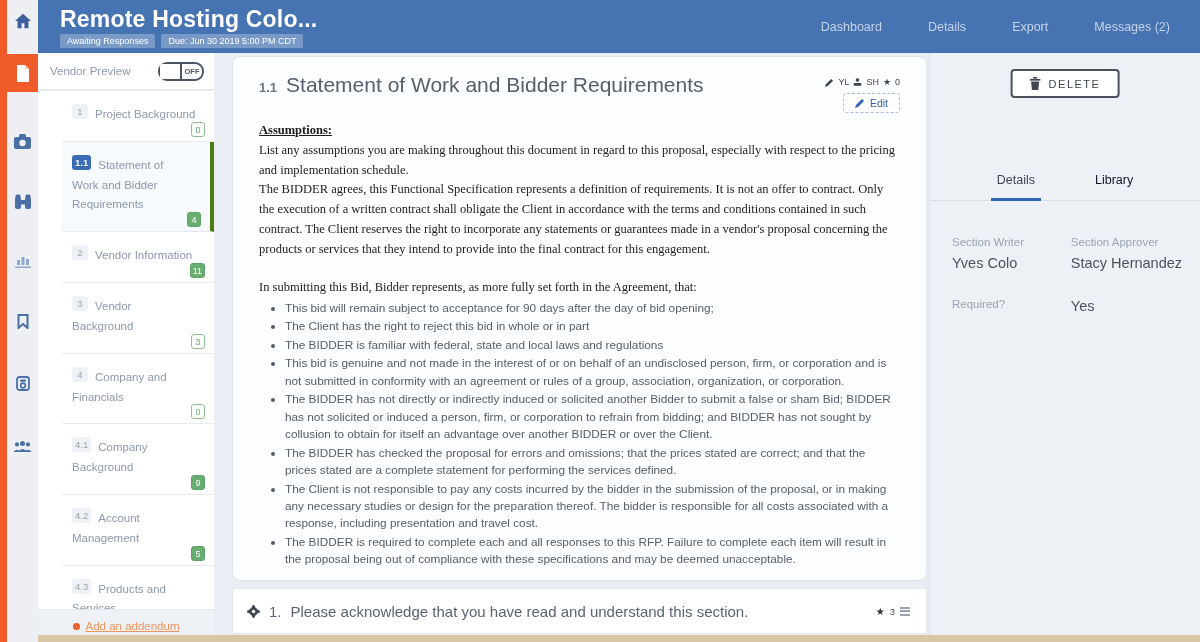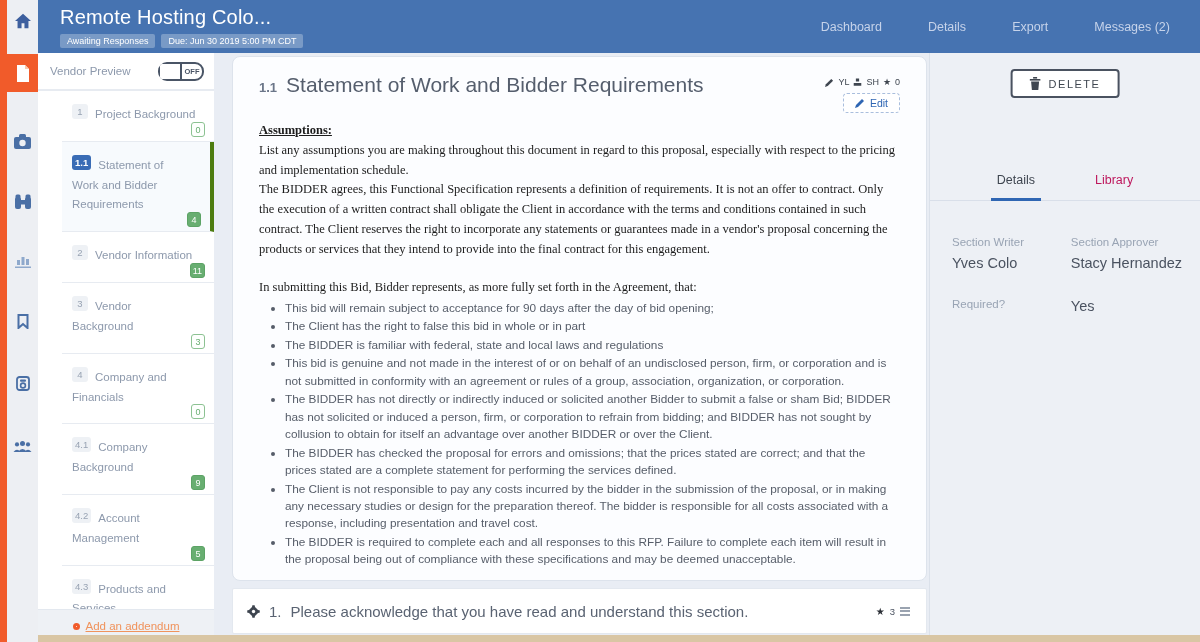--- a/index.html
+++ b/index.html
@@ -20,21 +20,21 @@
   .rail-btn.active-doc { background:#f15b2a; height:38px; margin-top:17px; }
   .rail-btn.camera { margin-top:32px; }
   .rail-btn.binoculars { margin-top:26px; }
   .rail-btn.chart { margin-top:26px; }
   .rail-btn.bookmark { margin-top:26px; }
   .rail-btn.archive { margin-top:28px; }
   .rail-btn.team { margin-top:30px; }
 
   
   .header { position:absolute; left:38px; top:0; width:1162px; height:53px; background:#4673b1; z-index:10; }
-  .header-title { position:absolute; left:22px; top:6px; font-size:20px; font-weight:normal; color:#fff; letter-spacing:.2px; }
+  .header-title { position:absolute; left:22px; top:6px; font-size:23px; font-weight:bold; color:#fff; letter-spacing:.2px; }
   .header-badges { position:absolute; left:22px; top:34px; display:flex; gap:6px;justify-content:flex-end; }
   .hbadge { background:rgba(255,255,255,.28); color:#fff; font-size:9px; padding:2px 7px; border-radius:2px; white-space:nowrap; }
   .header-nav { position:absolute; right:30px; top:0; height:53px; display:flex; align-items:center; gap:46px; }
   .nav-item { color:#c6d3ea; font-size:12.5px; cursor:pointer; }
 
   
   .sidebar { position:absolute; left:38px; top:53px; width:176px; bottom:0; background:#fff; z-index:5;
              display:flex; flex-direction:column; }
   .vendor-preview { height:38px; flex:0 0 38px; display:flex; align-items:center; justify-content:space-between;
                     padding:0 10px 0 12px; border-bottom:2px solid #e7ebf1; }
@@ -95,21 +95,21 @@
 
   .bottom-strip { position:absolute; left:38px; right:0; bottom:0; height:7px; background:#d9c6a4; z-index:15; }
 
   
   .right-panel { position:absolute; left:929px; top:53px; right:0; bottom:0; background:#edf0f5; border-left:1px solid #dbe1ea; }
   .delete-btn { position:absolute; left:50%; transform:translateX(-50%); top:16px; display:flex; align-items:center;
                 gap:8px; background:#fff; border:2px solid #4a5260; border-radius:4px; padding:6px 17px;
                 font-size:11px; letter-spacing:1.5px; color:#3f4650; cursor:pointer; white-space:nowrap; }
   .tabs { position:absolute; top:120px; left:0; right:0; display:flex; justify-content:center; gap:48px;
           border-bottom:1px solid #d9dfe9; }
-  .tab { font-size:12.5px; color:#be185d; padding:0 6px 11px 6px; margin-bottom:-1px; cursor:pointer; }
+  .tab { font-size:12.5px; color:#0f172a; padding:0 6px 11px 6px; margin-bottom:-1px; cursor:pointer; }
   .tab.active { color:#3f4650; border-bottom:3px solid #2f66b3; }
   .fields { position:absolute; top:183px; left:22px; right:16px; display:grid; grid-template-columns:1.05fr 1fr; row-gap:27px; }
   .f-label { font-size:11.5px; color:#99a4b4; margin-bottom:7px; }
   .f-value { font-size:14.5px; color:#4a5260; }
 </style>
 </head>
 <body>
 
 <div class="orange-strip"></div>
 
@@ -275,21 +275,21 @@
       </div>
     </div>
 
     <div class="doc-body">
       <span class="assumptions">Assumptions:</span>
       <p class="doc-p">List any assumptions you are making throughout this document in regard to this proposal, especially with respect to the pricing and implementation schedule.</p>
       <p class="doc-p">The BIDDER agrees, this Functional Specification represents a definition of requirements. It is not an offer to contract. Only the execution of a written contract shall obligate the Client in accordance with the terms and conditions contained in such contract. The Client reserves the right to incorporate any statements or guarantees made in a vendor's proposal concerning the products or services that they intend to provide into the final contract for this engagement.</p>
       <p class="doc-p submit-line">In submitting this Bid, Bidder represents, as more fully set forth in the Agreement, that:</p>
       <ul class="bullets">
         <li>This bid will remain subject to acceptance for 90 days after the day of bid opening;</li>
-        <li>The Client has the right to false this bid in whole or in part</li>
+        <li>The Client has the right to reject this bid in whole or in part</li>
         <li>The BIDDER is familiar with federal, state and local laws and regulations</li>
         <li>This bid is genuine and not made in the interest of or on behalf of an undisclosed person, firm, or corporation and is not submitted in conformity with an agreement or rules of a group, association, organization, or corporation.</li>
         <li>The BIDDER has not directly or indirectly induced or solicited another Bidder to submit a false or sham Bid; BIDDER has not solicited or induced a person, firm, or corporation to refrain from bidding; and BIDDER has not sought by collusion to obtain for itself an advantage over another BIDDER or over the Client.</li>
         <li>The BIDDER has checked the proposal for errors and omissions; that the prices stated are correct; and that the prices stated are a complete statement for performing the services defined.</li>
         <li>The Client is not responsible to pay any costs incurred by the bidder in the submission of the proposal, or in making any necessary studies or design for the preparation thereof. The bidder is responsible for all costs associated with a response, including presentation and travel cost.</li>
         <li>The BIDDER is required to complete each and all responses to this RFP. Failure to complete each item will result in the proposal being out of compliance with these specifications and may be deemed unacceptable.</li>
       </ul>
     </div>
   </section>
 

